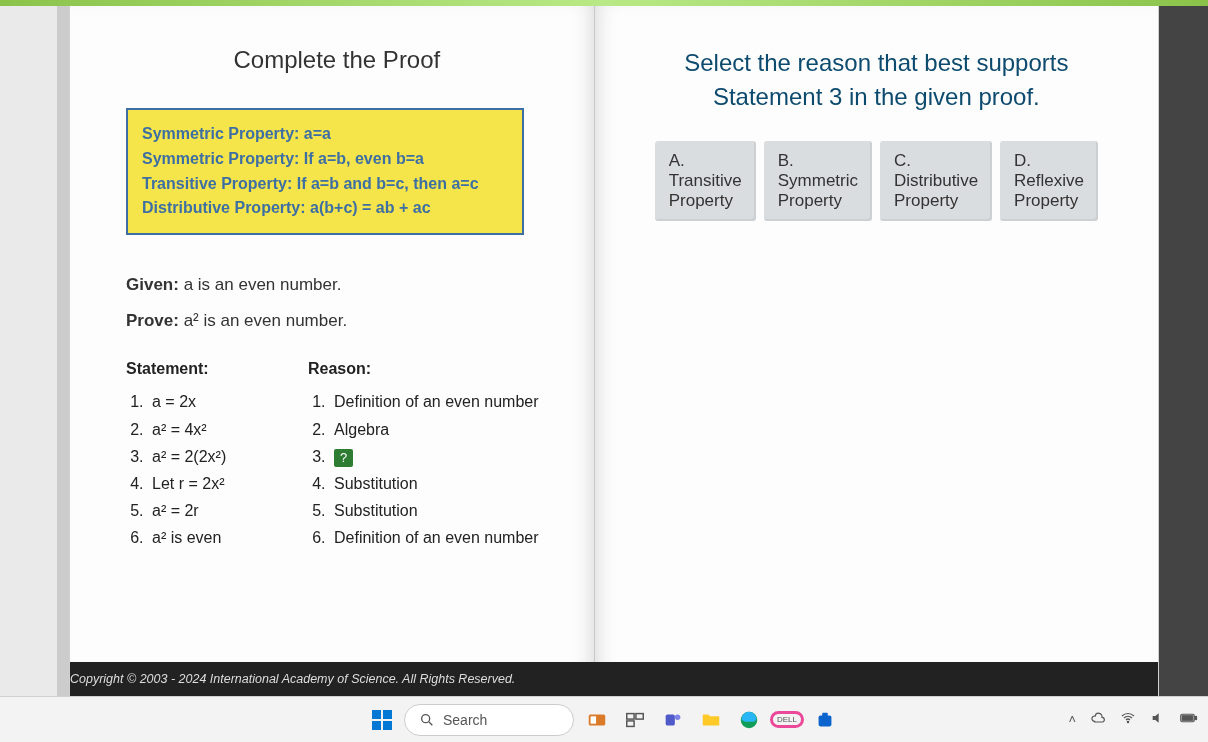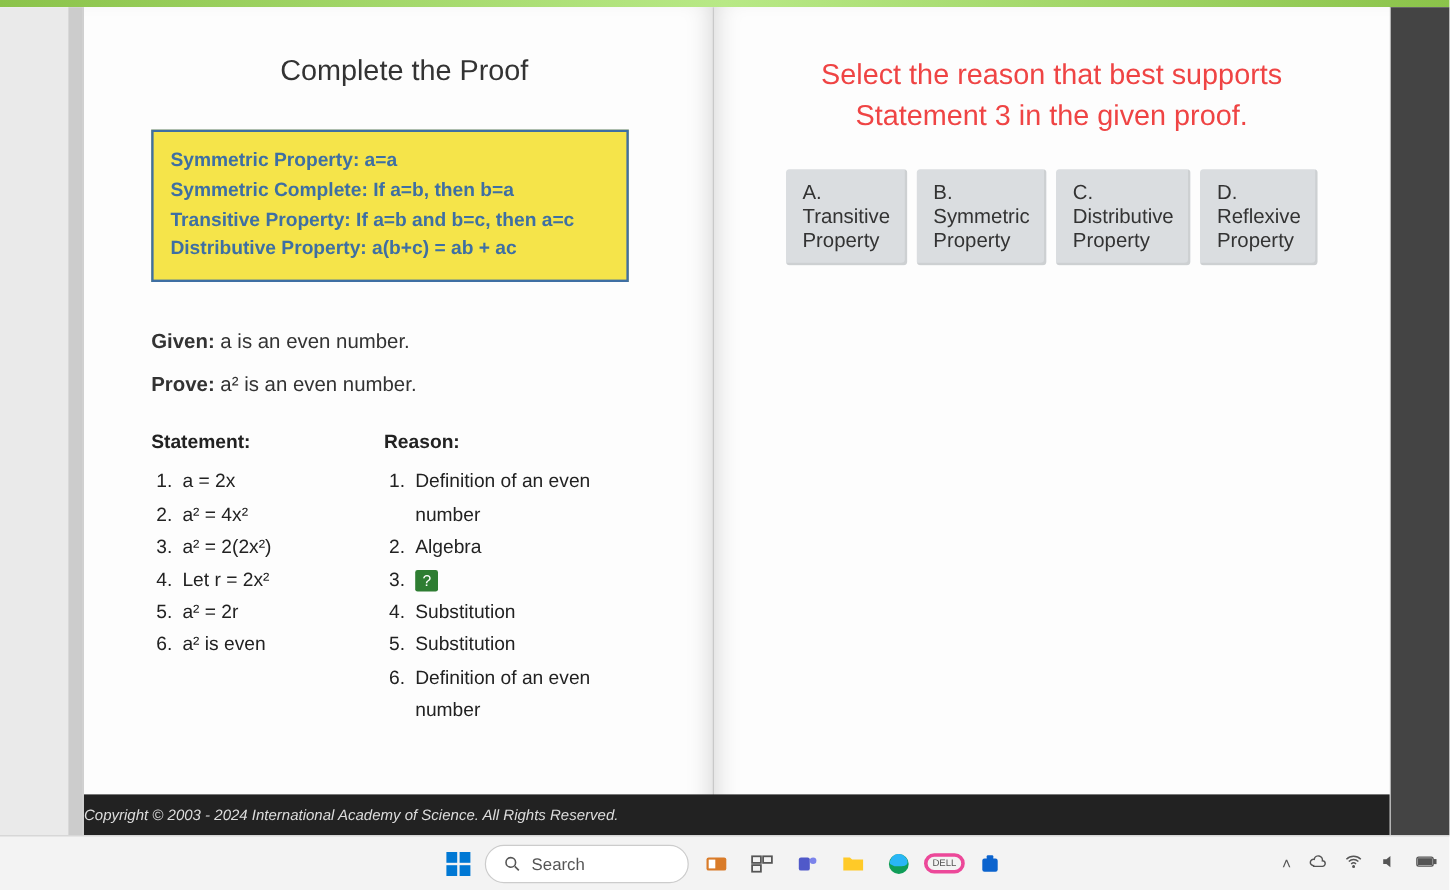--- a/index.html
+++ b/index.html
@@ -60,41 +60,41 @@
     margin: 0 24px 40px 0;
   }
   .given, .prove {
     font-size:17px;
     color:#333;
     margin-bottom: 16px;
   }
   .given b, .prove b { font-weight:700; }
   .proof-table {
     display:flex;
-    gap: 34px;
+    gap: 22px;
     margin-top: 24px;
     font-size:16px;
     color:#222;
   }
   .col-h { font-weight:700; margin-bottom:6px; }
   .proof-col { line-height:1.7; }
   .proof-col ol { list-style: decimal; padding-left: 22px; }
   .proof-col li { padding-left:4px; }
   .qbox {
     background:#2e7d32;
     color:#fff;
     font-size:13px;
     padding: 0 6px;
     border-radius:2px;
     display:inline-block;
     line-height:18px;
   }
   .question {
     font-size:24px;
-    color:#ef4444;
+    color:#0c4a6e;
     text-align:center;
     line-height:1.4;
     margin-bottom: 28px;
     font-weight:400;
   }
   .options { display:flex; flex-direction:row; gap:8px; }
   .opt {
     background: #dadde0;
     border:none;
     text-align:left;
@@ -156,21 +156,21 @@
       <div class="bar-inner"></div>
     </div>
 
   <div class="book">
 
     <div class="page left">
       <div class="title">Complete the Proof</div>
 
       <div class="prop-box">
         <div>Symmetric Property: a=a</div>
-        <div>Symmetric Complete: If a=b, then b=a</div>
+        <div>Symmetric Property: If a=b, even b=a</div>
         <div>Transitive Property: If a=b and b=c, then a=c</div>
         <div>Distributive Property: a(b+c) = ab + ac</div>
       </div>
 
       <div class="given">
         <b>Given:</b><span> a is an even number.</span>
       </div>
       <div class="prove">
         <b>Prove:</b><span> a² is an even number.</span>
       </div>

